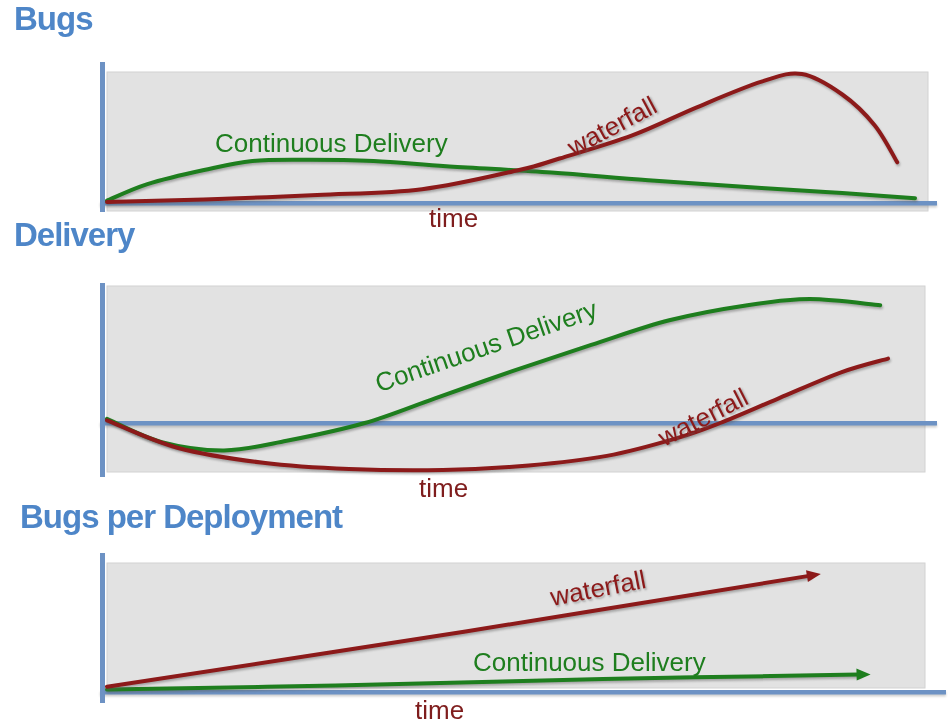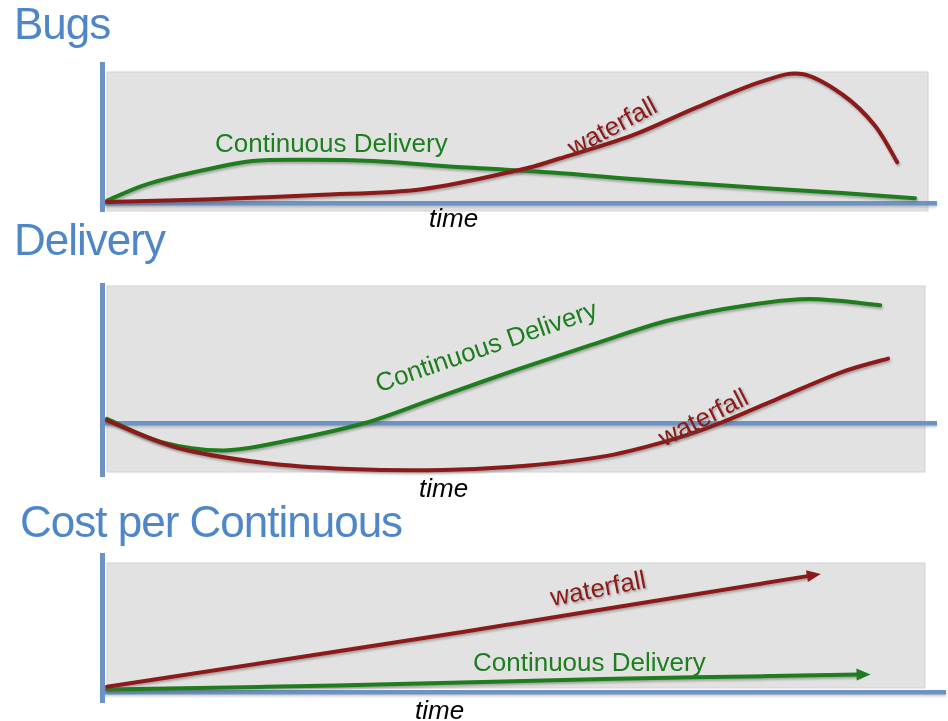--- a/index.html
+++ b/index.html
@@ -6,27 +6,27 @@
   .canvas{
     position:relative;width:948px;height:721px;background:#ffffff;overflow:hidden;
     font-family:"Liberation Sans",sans-serif;
   }
   svg.plot{position:absolute;left:0;top:0;}
   .plotbg{fill:#e2e2e2;stroke:#d2d2d2;stroke-width:1;}
   .vaxis,.haxis{fill:#6d92c4;}
   .haxis{filter:drop-shadow(0 2px 1px rgba(120,120,120,.35));}
   .curve{fill:none;stroke-width:4;stroke-linecap:round;filter:drop-shadow(1px 2px 1px rgba(90,90,90,.45));}
   .title{
-    position:absolute;font-weight:normal;font-size:44px;line-height:1;
+    position:absolute;font-weight:bold;font-size:33px;line-height:1;
     color:#4e86c8;white-space:nowrap;letter-spacing:-1px;
   }
   .lbl{position:absolute;font-size:26px;line-height:1;white-space:nowrap;}
   .lbl.green{color:#1e7e1e;}
   .lbl.red{color:#8c1a1a;text-shadow:1px 2px 2px rgba(100,100,100,.45);}
-  .lbl.time{color:#000000;font-style:italic;}
+  .lbl.time{color:#7f1d1d;}
   .rot{transform-origin:center;}
 </style>
 </head>
 <body>
 
 <div class="canvas">
 
   <svg class="plot" width="948" height="721" viewBox="0 0 948 721">
 
     <g>
@@ -57,21 +57,21 @@
           <path d="M107.0,689.4C145.2,688.8 253.2,687.3 335.9,685.5C418.6,683.8 515.8,680.9 603.0,679.1C690.1,677.3 816.0,675.3 858.6,674.6" class="curve" stroke="#1e7e1e"></path>
           <polygon points="870.6,674.4 856.7,680.6 856.4,668.6" fill="#1e7e1e"></polygon>
           <path d="M107.0,686.8C166.8,677.6 348.6,649.9 465.6,631.4C582.6,612.9 751.7,585.1 809.0,575.9" class="curve" stroke="#8c1a1a"></path>
           <polygon points="820.8,574.0 807.9,582.1 806.0,570.3" fill="#8c1a1a"></polygon>
         </g>
     </g>
   </svg>
 
   <span class="title" style="left:14px;top:2px;">Bugs</span>
   <span class="title" style="left:14px;top:218px;">Delivery</span>
-  <span class="title" style="left:20px;top:500px;">Cost per Continuous</span>
+  <span class="title" style="left:20px;top:500px;">Bugs per Deployment</span>
 
   <span class="lbl green" style="left:215px;top:130px;">Continuous Delivery</span>
   <span class="lbl red rot" style="left:612px;top:126px;transform:translate(-50%,-50%) rotate(-28deg);">waterfall</span>
   <span class="lbl time" style="left:429px;top:205px;">time</span>
 
   <span class="lbl green rot" style="left:486px;top:346px;transform:translate(-50%,-50%) rotate(-19deg);">Continuous Delivery</span>
   <span class="lbl red rot" style="left:703px;top:417px;transform:translate(-50%,-50%) rotate(-27deg);">waterfall</span>
   <span class="lbl time" style="left:419px;top:475px;">time</span>
 
   <span class="lbl red rot" style="left:598px;top:588px;transform:translate(-50%,-50%) rotate(-11deg);">waterfall</span>

